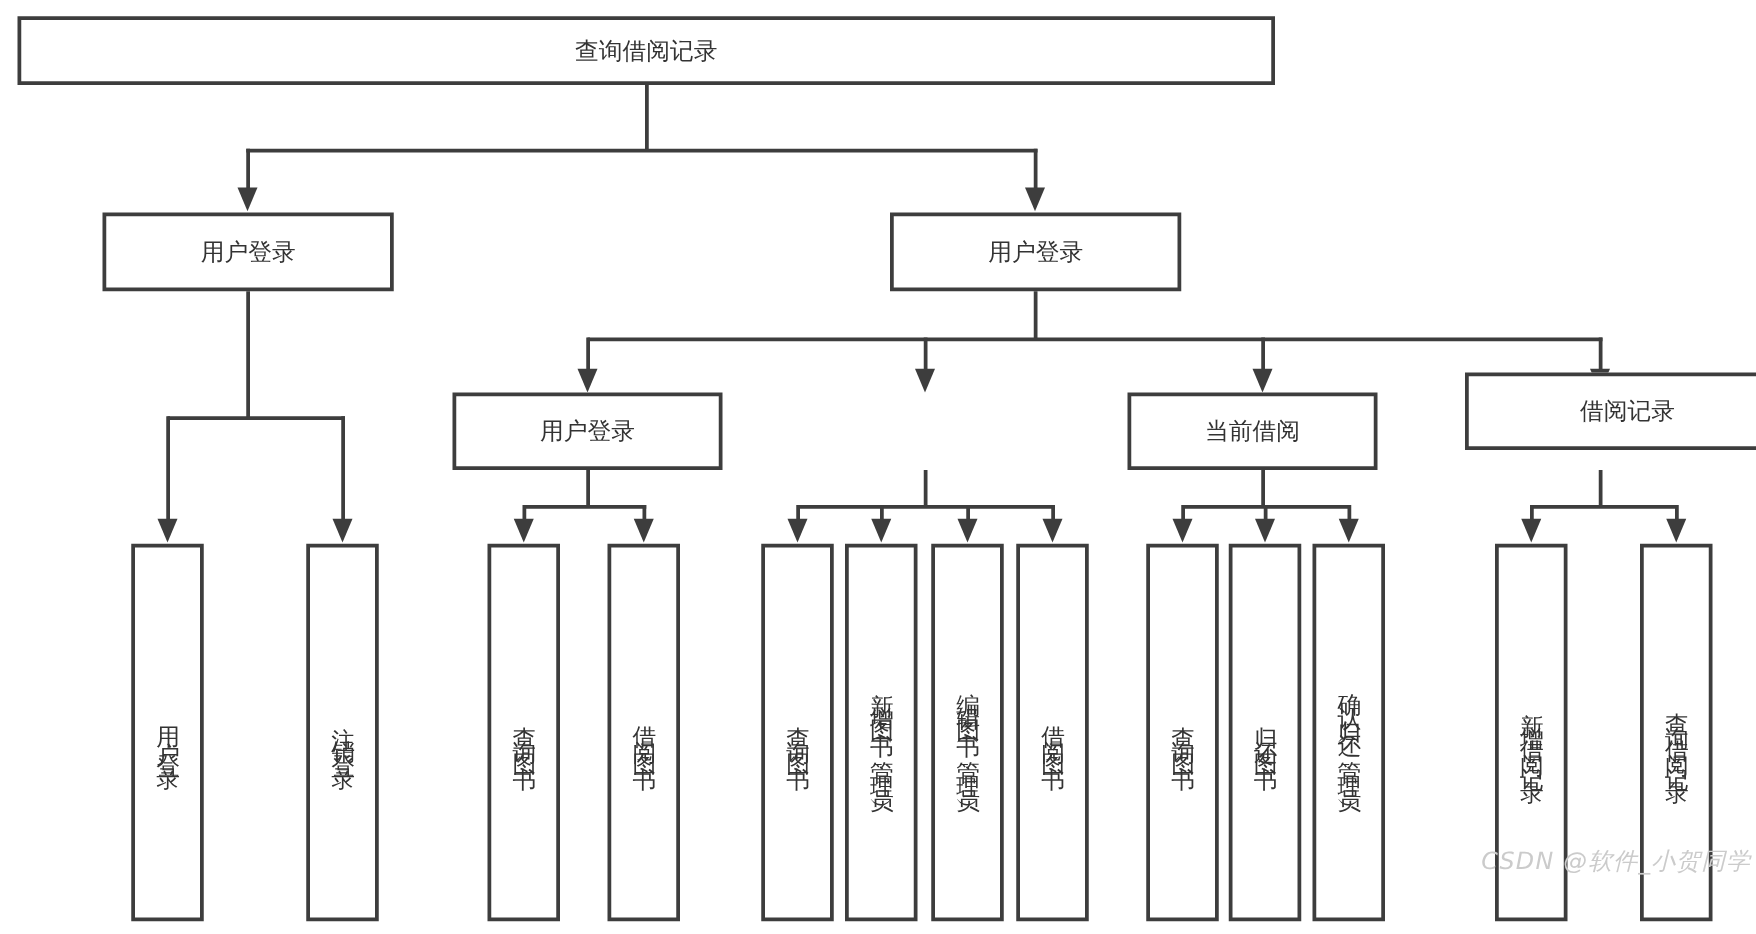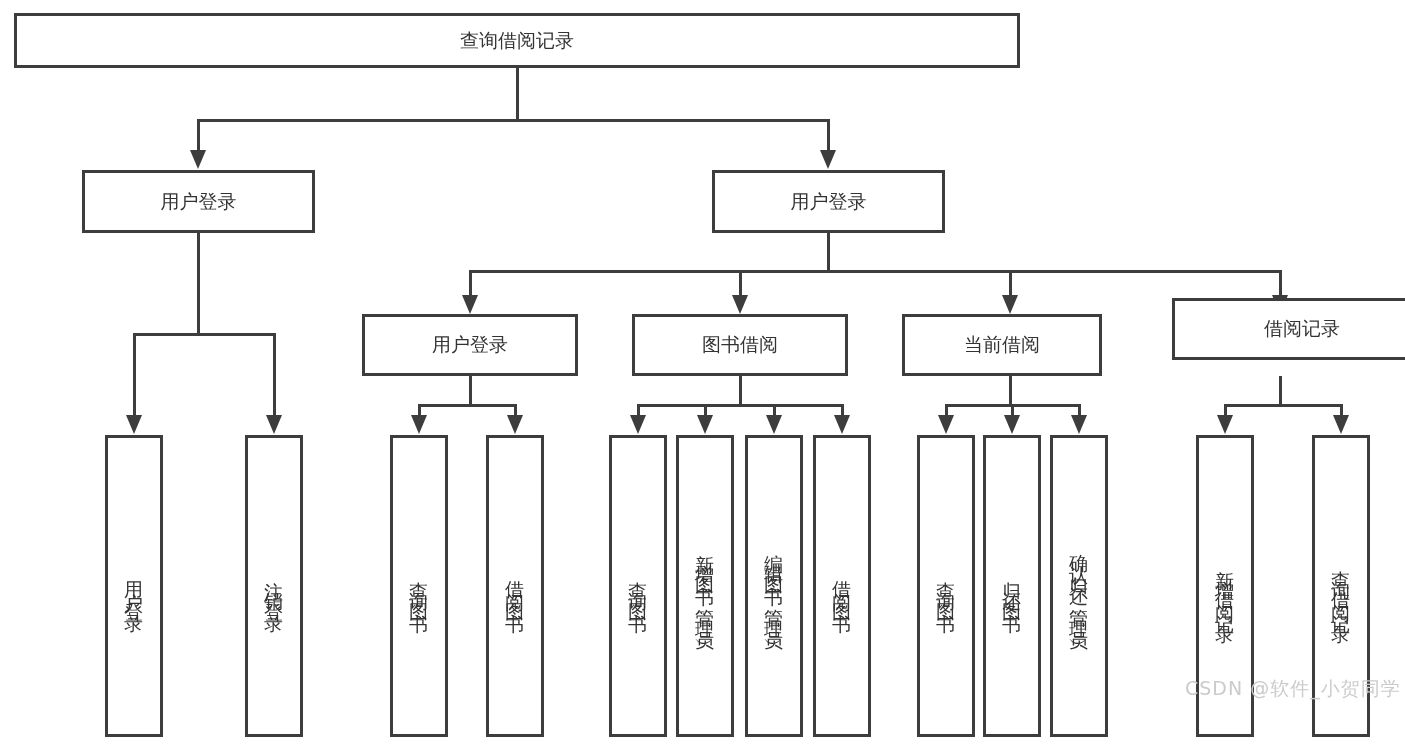--- a/index.html
+++ b/index.html
@@ -47,20 +47,21 @@
     border-top: 19px solid var(--line);
   }
   .watermark {
     position: absolute;
     left: 1185px; top: 676px;
     font-size: 19px;
     letter-spacing: 1px;
     color: var(--watermark);
     z-index: 10;
     white-space: nowrap;
+    font-style: italic;
   }
 </style>
 </head>
 <body>
 
 <div class="canvas">
 
   <div class="box" style="left:14px;top:13px;width:1006px;height:55px">查询借阅记录</div>
 
   <div class="vline" style="left:516px;top:68px;height:53px"></div>
@@ -85,21 +86,20 @@
   <div class="vline" style="left:469px;top:270px;height:27px"></div>
   <div class="arrow" style="left:462px;top:295px"></div>
   <div class="vline" style="left:739px;top:270px;height:27px"></div>
   <div class="arrow" style="left:732px;top:295px"></div>
   <div class="vline" style="left:1009px;top:270px;height:27px"></div>
   <div class="arrow" style="left:1002px;top:295px"></div>
   <div class="vline" style="left:1279px;top:270px;height:27px"></div>
   <div class="arrow" style="left:1272px;top:295px"></div>
 
   <div class="box" style="left:362px;top:314px;width:216px;height:62px">用户登录</div>
-  <div class="box" style="left:632px;top:314px;width:216px;height:62px">图书借阅</div>
   <div class="box" style="left:902px;top:314px;width:200px;height:62px">当前借阅</div>
   <div class="box" style="left:1172px;top:298px;width:260px;height:62px">借阅记录</div>
 
   <div class="vline" style="left:469px;top:376px;height:30px"></div>
   <div class="hline" style="left:419px;top:404px;width:98px"></div>
   <div class="vline" style="left:418px;top:404px;height:13px"></div>
   <div class="arrow" style="left:411px;top:415px"></div>
   <div class="vline" style="left:514px;top:404px;height:13px"></div>
   <div class="arrow" style="left:507px;top:415px"></div>
 

